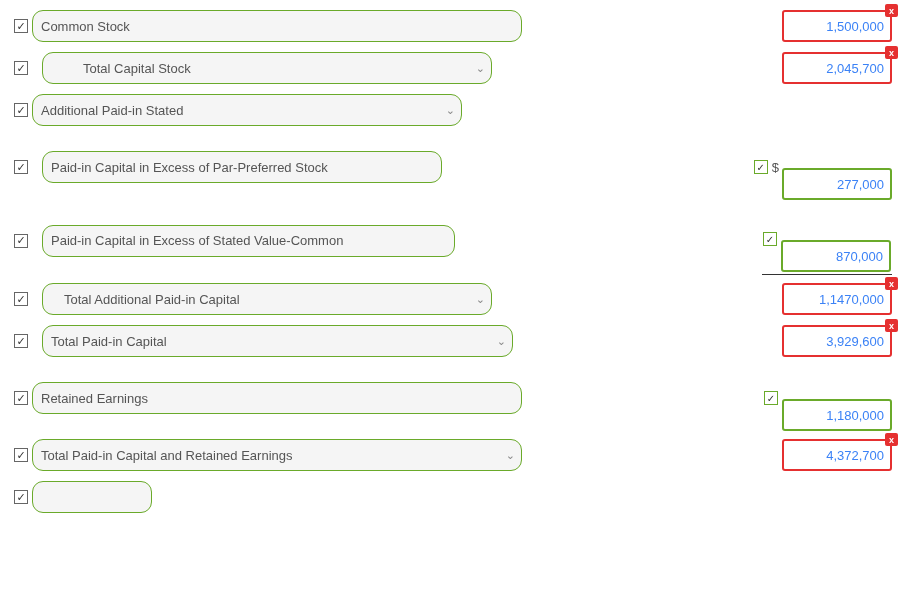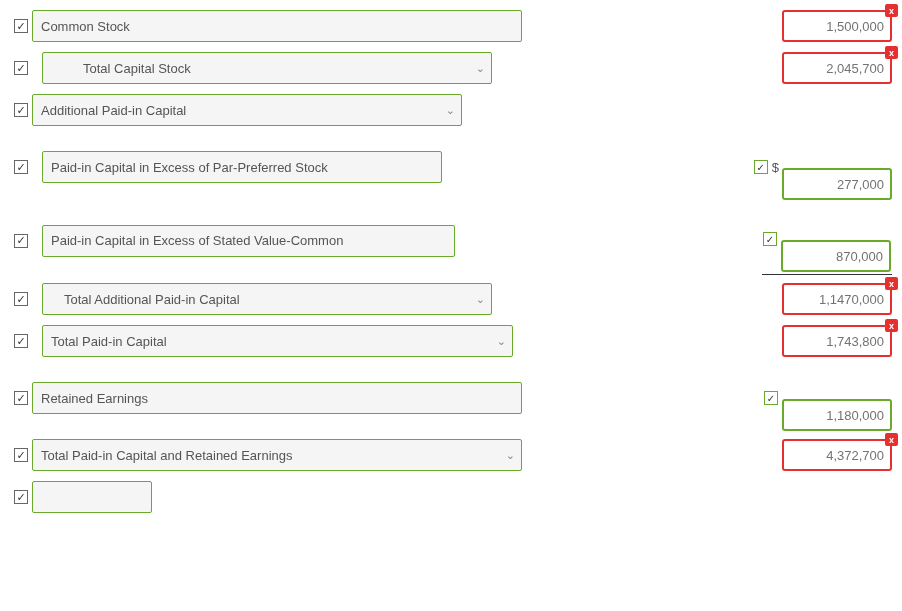--- a/index.html
+++ b/index.html
@@ -46,21 +46,21 @@
     .checkbox.checked::after {
       content: '✓';
       font-size: 11px;
       color: #333;
     }
 
     .label-box {
       flex-shrink: 0;
       height: 32px;
       border: 1.5px solid #6aaa2a;
-      border-radius: 2px;
+      border-radius: 11px;
       background: #f5f5f5;
       display: flex;
       align-items: center;
       padding: 0 8px;
       color: #555;
       position: relative;
     }
 
     .label-box.has-dropdown {
       padding-right: 28px;
@@ -87,21 +87,21 @@
     .value-box {
       height: 32px;
       width: 110px;
       border: 2px solid #e53030;
       border-radius: 3px;
       display: flex;
       align-items: center;
       justify-content: flex-end;
       padding-right: 6px;
       font-size: 13px;
-      color: #737373;
+      color: #3b82f6;
       flex-shrink: 0;
       background: #fff;
     }
 
     .value-box.green {
       border-color: #6aaa2a;
       margin-top: 34px;
     }
 
     .value-box-wrap {
@@ -182,21 +182,21 @@
         <span>2,045,700</span>
       </div>
     </div>
   </div>
 
   <div class="row">
     <div class="checkbox-wrap">
       <div class="checkbox checked"></div>
     </div>
     <div class="label-box has-dropdown" style="width:430px;">
-      <span>Additional Paid-in Capital</span>
+      <span>Additional Paid-in Stated</span>
       <span class="dropdown-arrow">⌄</span>
     </div>
     <div class="spacer"></div>
   </div>
 
   <div class="row">
     <div class="checkbox-wrap">
       <div class="checkbox checked"></div>
     </div>
     <div class="label-box indent1" style="width:400px;">
@@ -254,21 +254,21 @@
     </div>
     <div class="label-box has-dropdown indent1" style="width:471px;">
       <span>Total Paid-in Capital</span>
       <span class="dropdown-arrow">⌄</span>
     </div>
     <div class="spacer"></div>
     <div style="display:flex; flex-direction:column; align-items:flex-end;">
       <div class="value-box-wrap">
         <div class="close-x">x</div>
         <div class="value-box">
-          <span>1,743,800</span>
+          <span>3,929,600</span>
         </div>
       </div>
     </div>
   </div>
 
   <div class="row">
     <div class="checkbox-wrap">
       <div class="checkbox checked"></div>
     </div>
     <div class="label-box" style="width:490px;">

